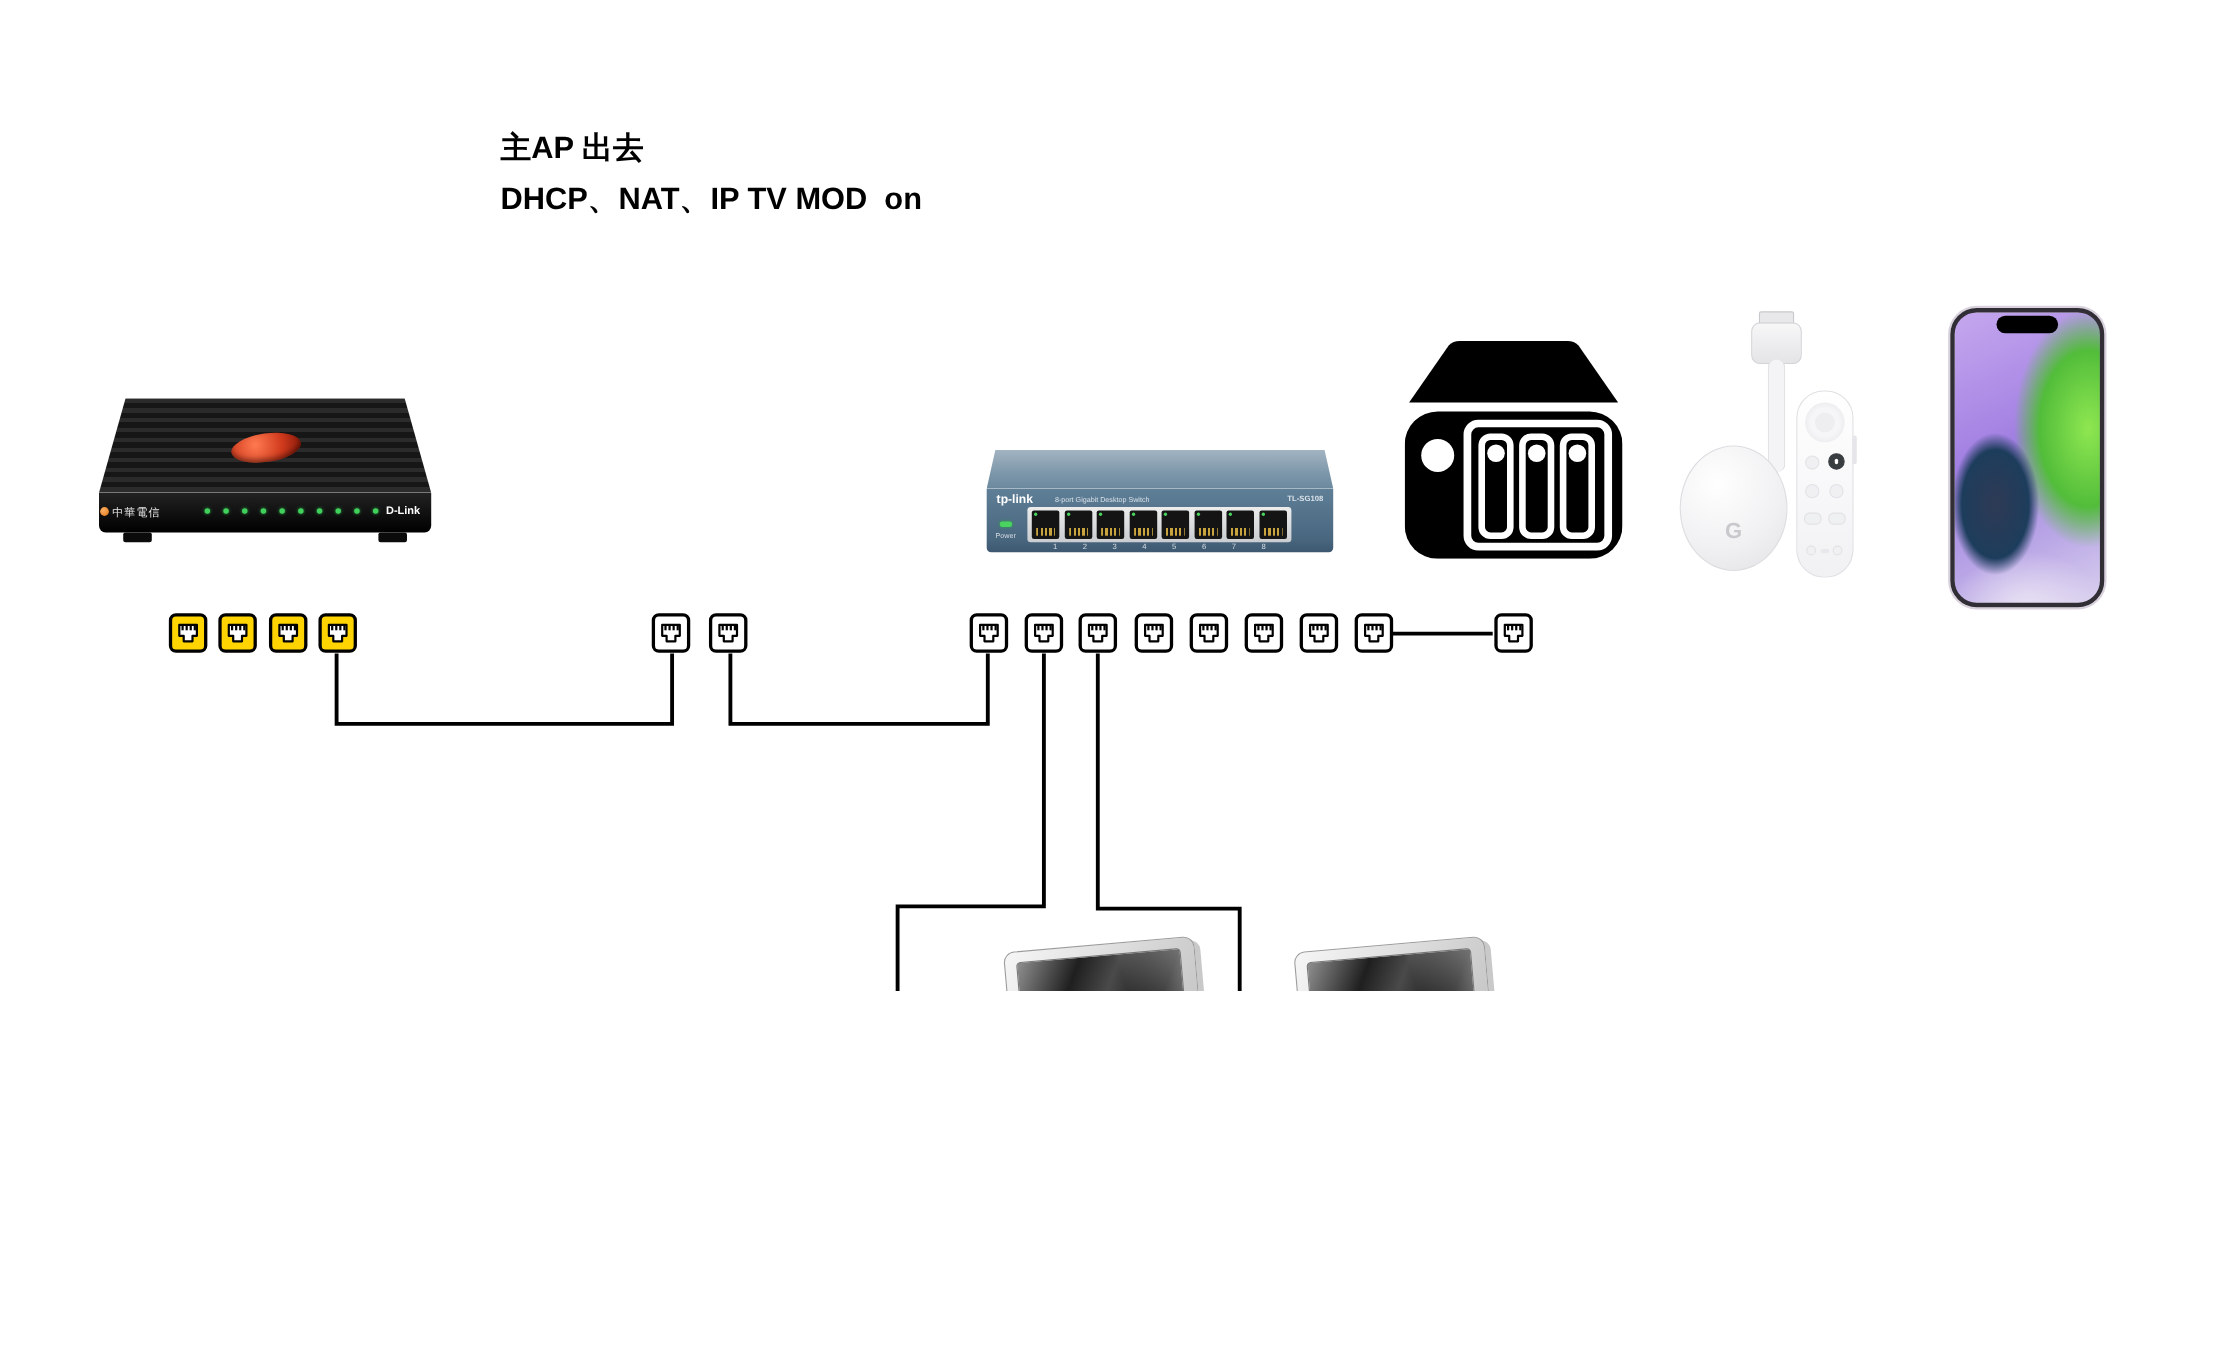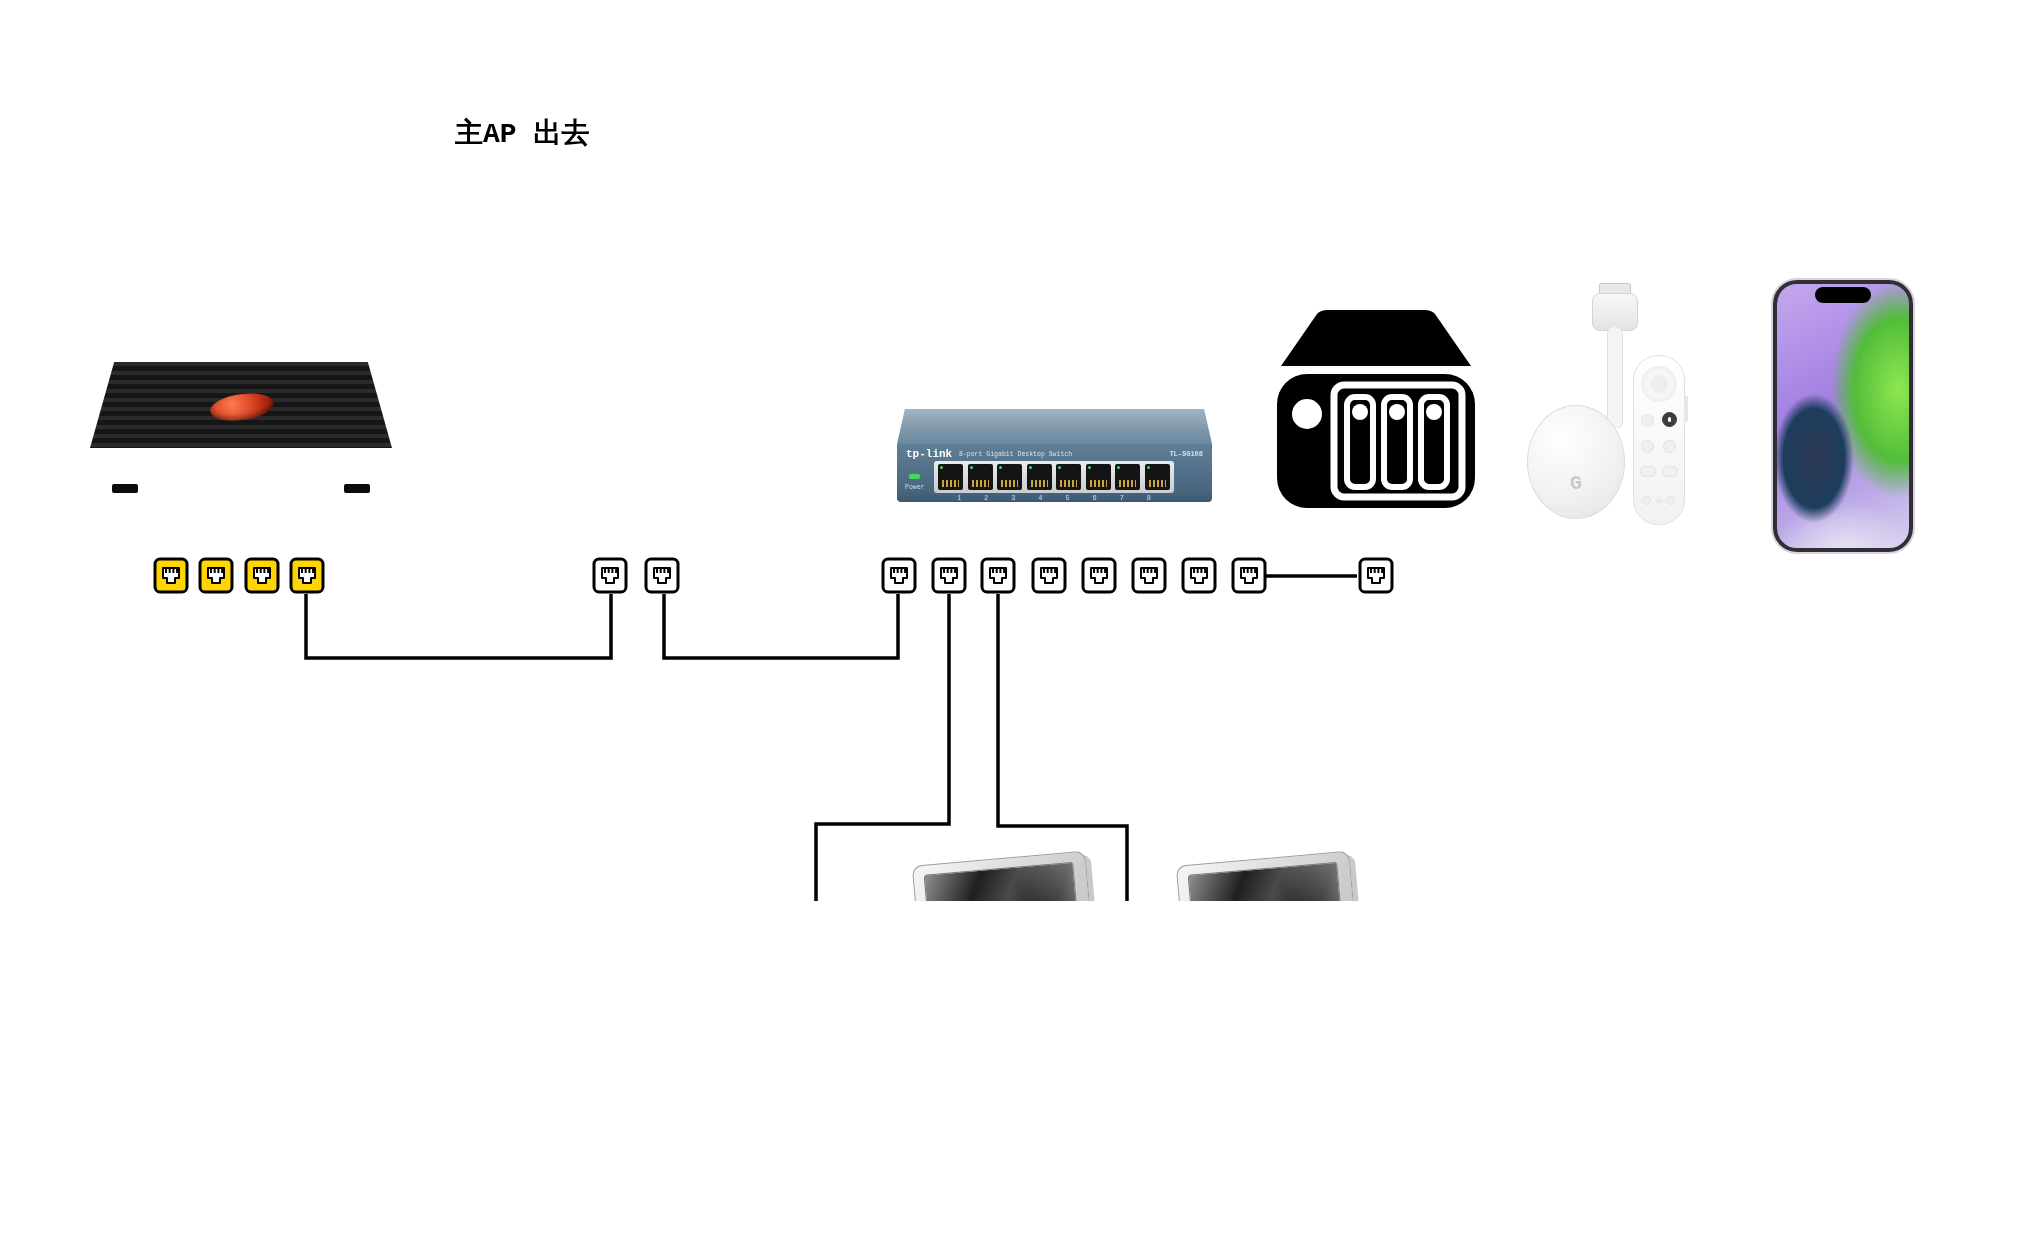--- a/index.html
+++ b/index.html
@@ -1,17 +1,17 @@
 <!DOCTYPE html>
 <html><head>
 <meta charset="utf-8">
 <style>
   html,body { margin:0; padding:0; background:#fff; }
   .stage { position:relative; width:2025px; height:901px; background:#ffffff; overflow:hidden;
-           font-family:Liberation Mono, monospace; }
+           font-family:Liberation Sans, sans-serif; }
 
   
   .annotation { position:absolute; left:455px; top:112px; font-size:28px; font-weight:bold; color:#000; }
   .annotation div { line-height:46px; white-space:pre; }
 
   
   .lines-layer { position:absolute; left:0; top:0; z-index:1; }
   .jack { position:absolute; z-index:3; }
   .device { position:absolute; z-index:2; }
 
@@ -154,25 +154,45 @@
   <svg class="lines-layer" width="2025" height="1242">
     <polyline points="306,594 306,658 611,658 611,594" fill="none" stroke="#000" stroke-width="3.5"></polyline>
     <polyline points="664,594 664,658 898,658 898,594" fill="none" stroke="#000" stroke-width="3.5"></polyline>
     <polyline points="949,594 949,824 816,824 816,1143 987,1143" fill="none" stroke="#000" stroke-width="3.5"></polyline>
     <polyline points="998,594 998,826 1127,826 1127,1143 1276,1143" fill="none" stroke="#000" stroke-width="3.5"></polyline>
     <polyline points="1266,576 1357,576" fill="none" stroke="#000" stroke-width="3.5"></polyline>
   </svg>
 
   <div class="annotation">
     <div>主AP 出去</div>
+    <div>DHCP、NAT、IP TV MOD  on</div>
   </div>
 
   <div class="device modem">
     <div class="modem-top"></div>
     <div class="modem-logo"></div>
+    <div class="modem-front">
+      <div class="modem-brand">
+        <span class="modem-brand-dot"></span>
+        <span>中華電信</span>
+      </div>
+      <div class="modem-leds" id="modem-leds">
+          <i style="background: rgb(66, 208, 92);"></i>
+          <i style="background: rgb(66, 208, 92);"></i>
+          <i style="background: rgb(66, 208, 92);"></i>
+          <i style="background: rgb(66, 208, 92);"></i>
+          <i style="background: rgb(66, 208, 92);"></i>
+          <i style="background: rgb(66, 208, 92);"></i>
+          <i style="background: rgb(66, 208, 92);"></i>
+          <i style="background: rgb(66, 208, 92);"></i>
+          <i style="background: rgb(66, 208, 92);"></i>
+          <i style="background: rgb(66, 208, 92);"></i>
+        </div>
+      <div class="modem-model">D-Link</div>
+    </div>
     <div class="modem-foot" style="left:22px;"></div>
     <div class="modem-foot" style="left:254px;"></div>
   </div>
 
 
   <div class="device tlswitch">
     <div class="sw-top"></div>
     <div class="sw-front">
       <div class="sw-logo">tp-link</div>
       <div class="sw-desc">8-port Gigabit Desktop Switch</div>

